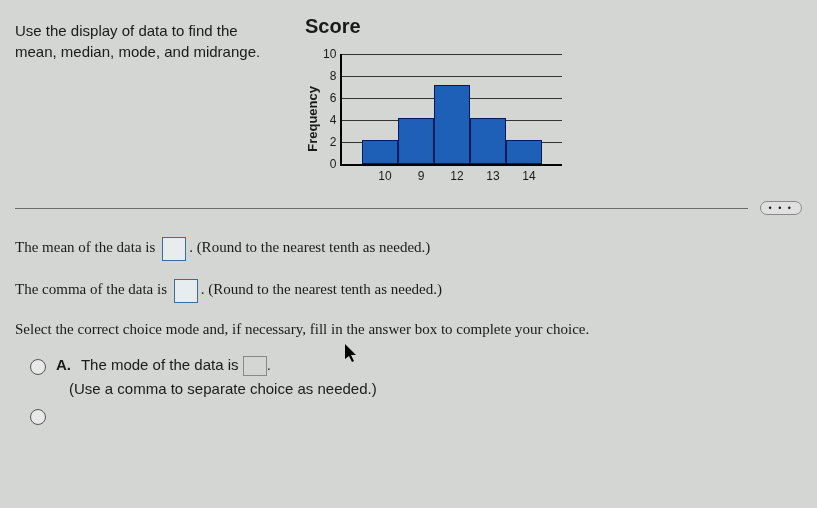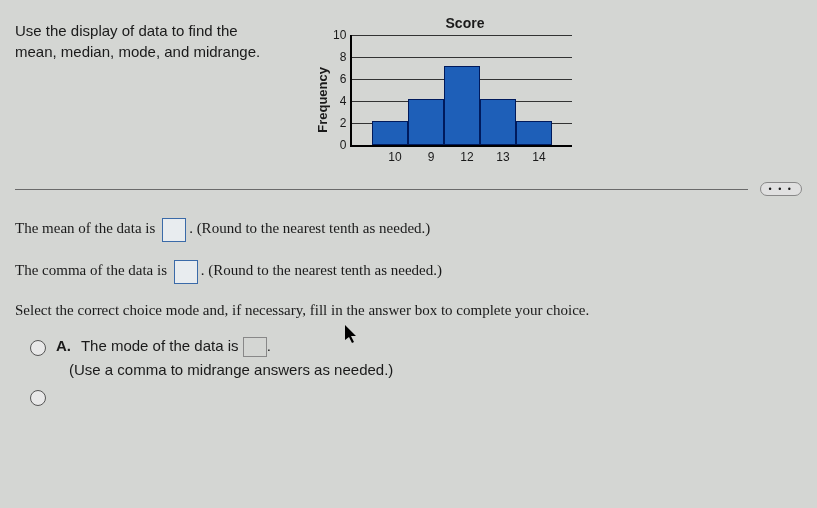--- a/index.html
+++ b/index.html
@@ -7,36 +7,36 @@
       margin: 0;
       padding: 15px;
       background: #d4d6d3;
       color: #1a1a1a;
       font-size: 15px;
       width: 787px;
       height: 478px;
     }
     .top-section {
       display: flex;
-      gap: 40px;
+      gap: 30px;
       margin-bottom: 15px;
     }
     .prompt-text {
       flex: 0 0 260px;
       line-height: 1.4;
       padding-top: 5px;
     }
     .chart-container {
       flex: 0 0 300px;
     }
     .chart-title {
-      text-align: center;
+      text-align: left;
       font-weight: bold;
-      font-size: 14px;
-      margin-bottom: 4px;
+      font-size: 20px;
+      margin-bottom: 16px;
     }
     .chart-area {
       position: relative;
       display: flex;
     }
     .y-axis-label {
       writing-mode: vertical-rl;
       transform: rotate(180deg);
       font-weight: bold;
       font-size: 13px;
@@ -246,18 +246,18 @@
   </span>
 
   <div class="choice-row">
     <div class="radio"></div>
     <div>
       <span class="choice-label">A.</span>
       <span>The mode of the data is</span>
       <span class="input-box-sm"></span><span>.</span>
     </div>
   </div>
-  <div class="choice-sub">(Use a comma to midrange answers as needed.)</div>
+  <div class="choice-sub">(Use a comma to separate choice as needed.)</div>
 
   <div class="choice-row">
     <div class="radio"></div>
   </div>
 </div>
 
 </body></html>

